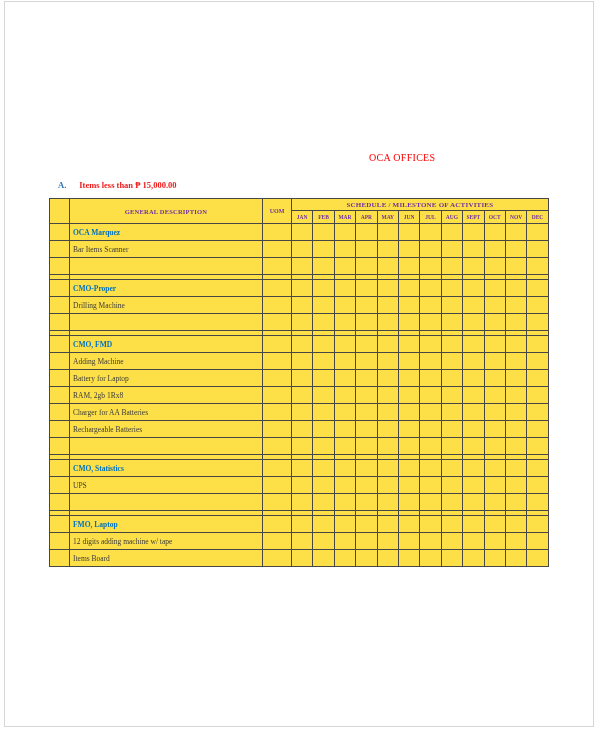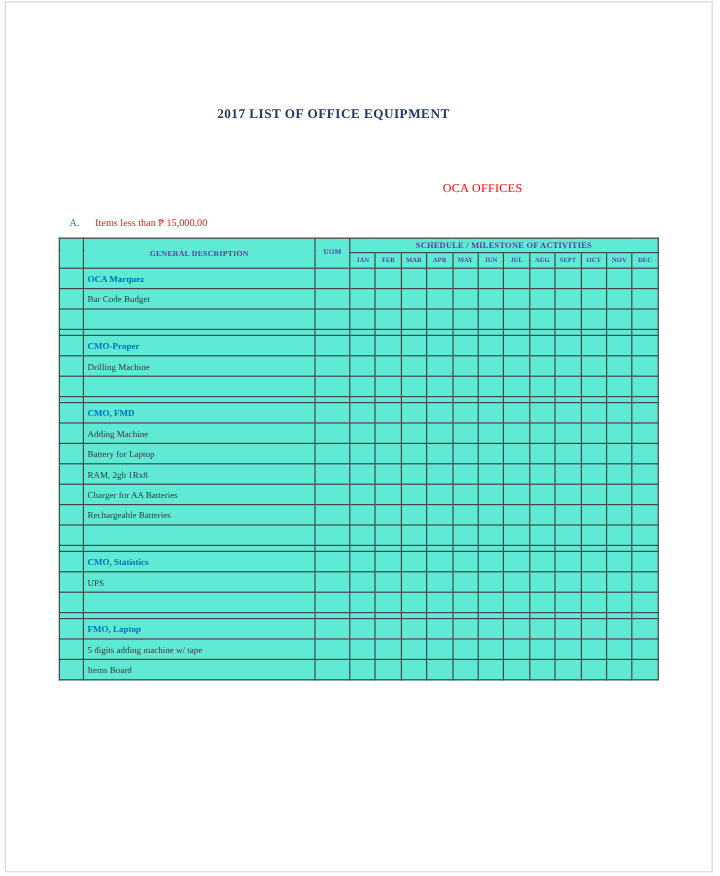--- a/index.html
+++ b/index.html
@@ -14,27 +14,27 @@
   .doc-title{
     position:absolute;left:176px;top:87px;
     font-size:11px;font-weight:bold;color:#1f3864;letter-spacing:0.4px;
   }
   .office-label{
     position:absolute;left:364px;top:150px;
     font-size:10px;font-weight:normal;color:#ff0000;letter-spacing:0.3px;
   }
   .section-line{
     position:absolute;left:53px;top:178px;
-    font-size:8.5px;font-weight:normal;white-space:nowrap;
+    font-size:8.5px;font-weight:bold;white-space:nowrap;
   }
   .sec-letter{color:#2e74b5;margin-right:13px;}
   .sec-text{color:#ee1c1c;}
   table.equip-table{
     position:absolute;left:44px;top:196px;width:499px;
-    border-collapse:collapse;table-layout:fixed;background:#5eead4;
+    border-collapse:collapse;table-layout:fixed;background:#fde047;
   }
   .equip-table th,.equip-table td{
     border:1px solid #474747;padding:0;overflow:hidden;white-space:nowrap;
     box-sizing:border-box;
   }
   .equip-table thead th{
     color:#7030a0;font-weight:bold;text-align:center;vertical-align:middle;
   }
   th.c-desc-h{font-size:6.5px;letter-spacing:0.2px;}
   th.c-uom-h{font-size:6px;}
@@ -45,21 +45,20 @@
   tr.row-spacer td{height:5px;}
   td.c-desc{padding-left:3px;margin-left:40px;}
   tr.row-section td.c-desc{color:#0070c0;font-weight:bold;font-size:7.5px;}
   tr.row-item td.c-desc{color:#3b3b3b;}
 </style>
 </head>
 <body>
 
 <div class="page">
 
-  <div class="doc-title">2017 LIST OF OFFICE EQUIPMENT</div>
 
   <div class="office-label">OCA OFFICES</div>
 
   <div class="section-line">
     <span class="sec-letter">A.</span><span class="sec-text">Items less than ₱ 15,000.00</span>
   </div>
 
   <table class="equip-table">
     <colgroup>
       <col style="width:20px">
@@ -113,21 +112,21 @@
           <td class="c-month"></td>
           <td class="c-month"></td>
           <td class="c-month"></td>
           <td class="c-month"></td>
           <td class="c-month"></td>
           <td class="c-month"></td>
           <td class="c-month"></td>
         </tr>
         <tr class="row-item">
           <td class="c-num"></td>
-          <td class="c-desc">Bar Code Budget</td>
+          <td class="c-desc">Bar Items Scanner</td>
           <td class="c-uom"></td>
           <td class="c-month"></td>
           <td class="c-month"></td>
           <td class="c-month"></td>
           <td class="c-month"></td>
           <td class="c-month"></td>
           <td class="c-month"></td>
           <td class="c-month"></td>
           <td class="c-month"></td>
           <td class="c-month"></td>
@@ -453,21 +452,21 @@
           <td class="c-month"></td>
           <td class="c-month"></td>
           <td class="c-month"></td>
           <td class="c-month"></td>
           <td class="c-month"></td>
           <td class="c-month"></td>
           <td class="c-month"></td>
         </tr>
         <tr class="row-item">
           <td class="c-num"></td>
-          <td class="c-desc">5 digits adding machine w/ tape</td>
+          <td class="c-desc">12 digits adding machine w/ tape</td>
           <td class="c-uom"></td>
           <td class="c-month"></td>
           <td class="c-month"></td>
           <td class="c-month"></td>
           <td class="c-month"></td>
           <td class="c-month"></td>
           <td class="c-month"></td>
           <td class="c-month"></td>
           <td class="c-month"></td>
           <td class="c-month"></td>

